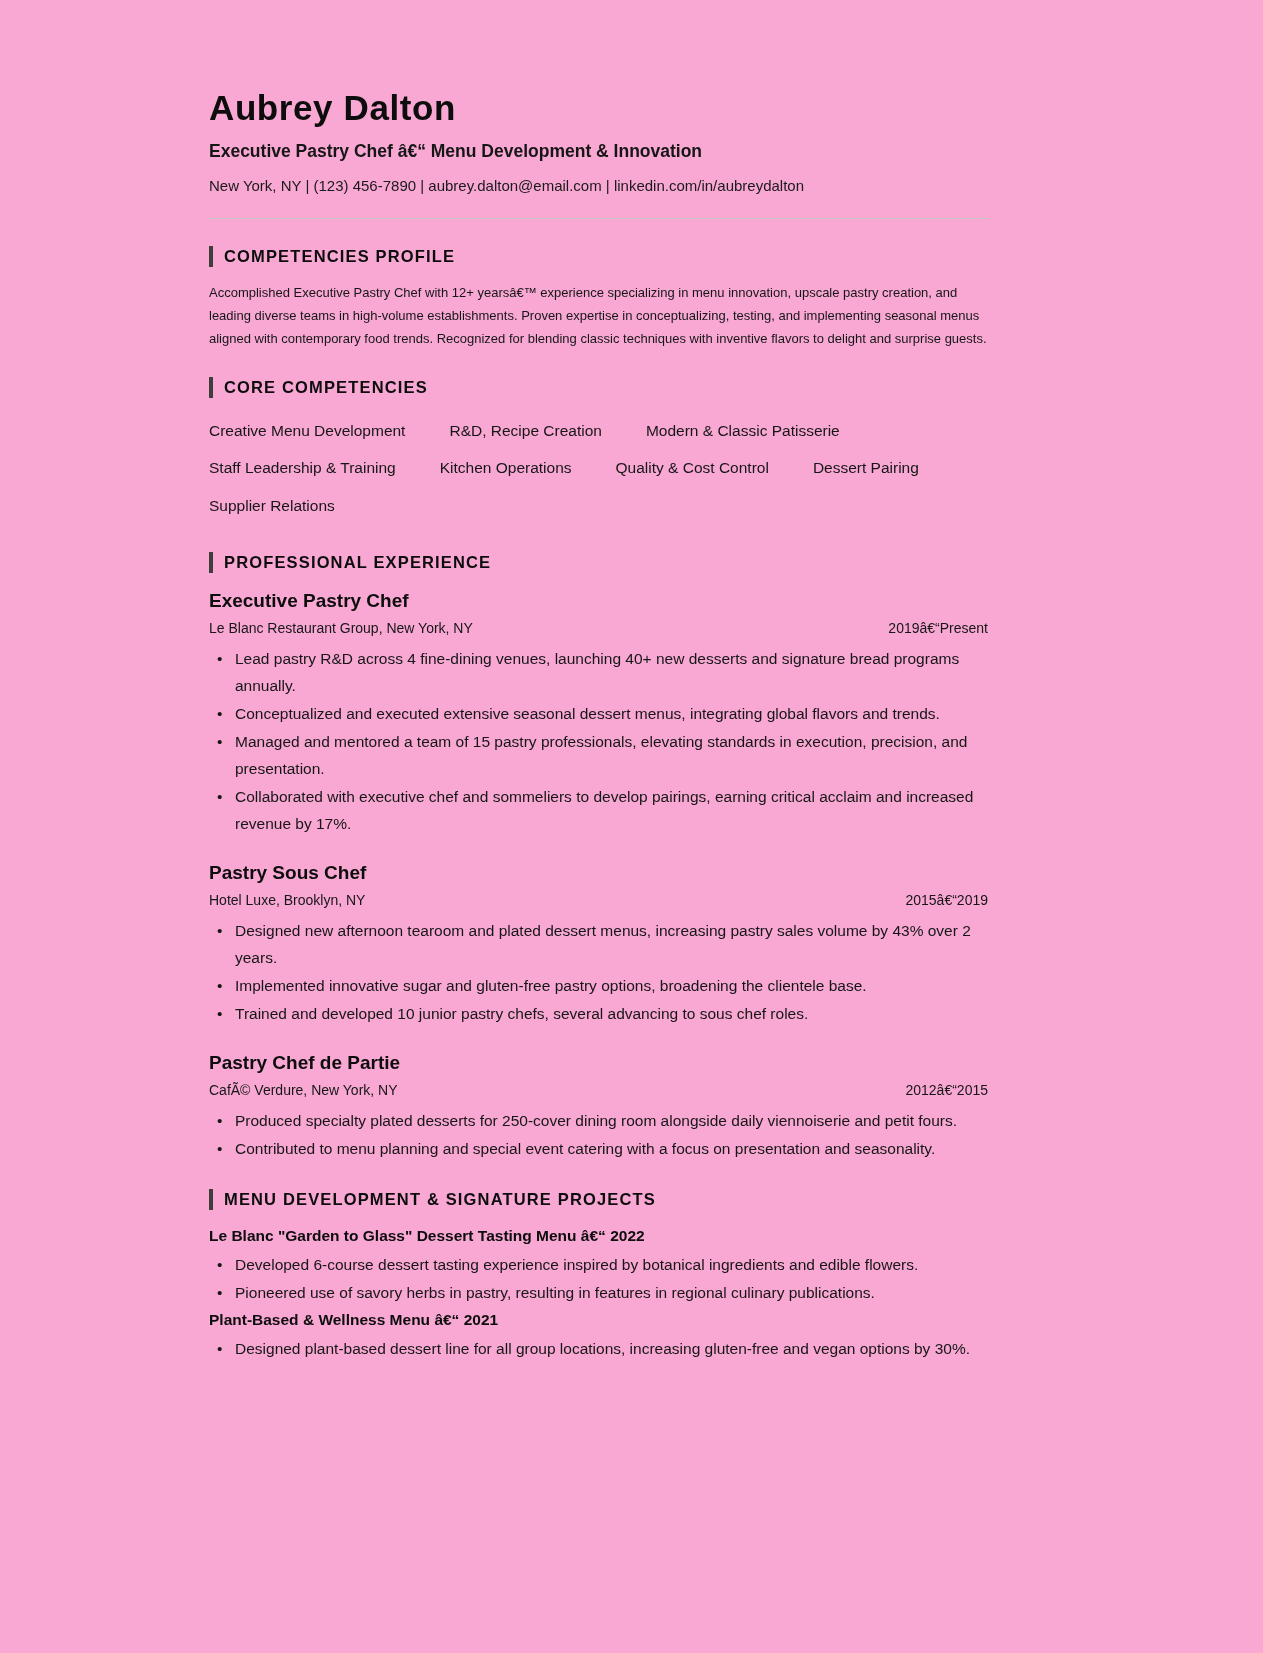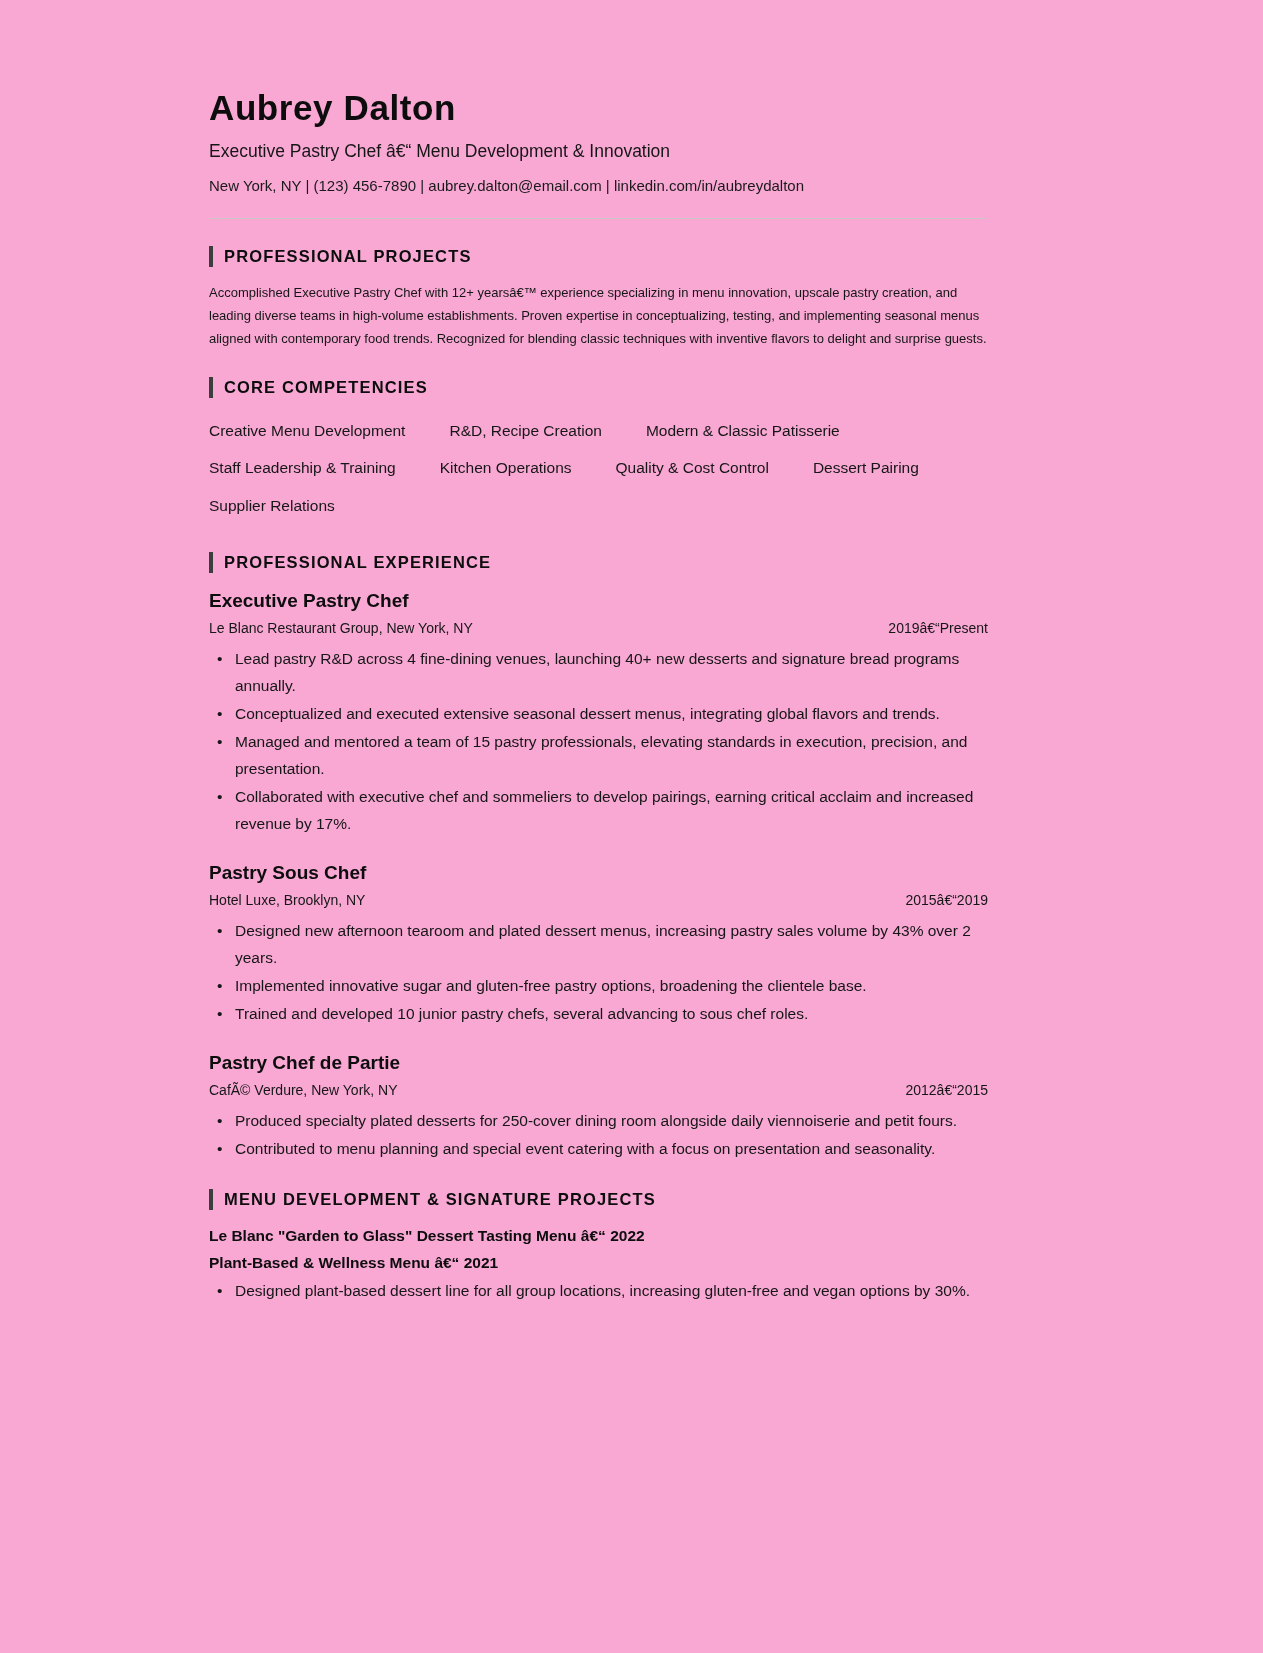--- a/index.html
+++ b/index.html
@@ -26,21 +26,21 @@
   .name {
     font-size: 35px;
     font-weight: 700;
     letter-spacing: 0.6px;
     line-height: 1.15;
     margin: 0 0 12px 0;
     color: #0d0d0d;
   }
   .headline {
     font-size: 17.5px;
-    font-weight: 400;
+    font-weight: 700;
     line-height: 1.35;
     margin: 0 0 11px 0;
     color: #161616;
   }
   .contact {
     font-size: 15px;
     line-height: 1.4;
     color: #1a1a1a;
     margin: 0;
   }
@@ -167,21 +167,21 @@
   <div>
     <h1 class="name">Aubrey Dalton</h1>
     <div class="headline">Executive Pastry Chef â€“ Menu Development &amp; Innovation</div>
     <div class="contact">New York, NY  |  (123) 456-7890  |  aubrey.dalton@email.com  |  linkedin.com/in/aubreydalton</div>
     <hr class="header-rule">
   </div>
 
   <div class="section">
     <div class="section-head">
       <span class="accent-bar"></span>
-      <span class="section-title">PROFESSIONAL PROJECTS</span>
+      <span class="section-title">COMPETENCIES PROFILE</span>
     </div>
     <p class="profile-text">Accomplished Executive Pastry Chef with 12+ yearsâ€™ experience specializing in menu innovation, upscale pastry creation, and leading diverse teams in high-volume establishments. Proven expertise in conceptualizing, testing, and implementing seasonal menus aligned with contemporary food trends. Recognized for blending classic techniques with inventive flavors to delight and surprise guests.</p>
   </div>
 
   <div class="section">
     <div class="section-head">
       <span class="accent-bar"></span>
       <span class="section-title">CORE COMPETENCIES</span>
     </div>
     <ul class="competencies">
@@ -243,20 +243,24 @@
   </div>
 
   <div class="section">
     <div class="section-head">
       <span class="accent-bar"></span>
       <span class="section-title">MENU DEVELOPMENT &amp; SIGNATURE PROJECTS</span>
     </div>
 
     <div class="project">
       <div class="project-title">Le Blanc "Garden to Glass" Dessert Tasting Menu â€“ 2022</div>
+      <ul class="bullets">
+        <li>Developed 6-course dessert tasting experience inspired by botanical ingredients and edible flowers.</li>
+        <li>Pioneered use of savory herbs in pastry, resulting in features in regional culinary publications.</li>
+      </ul>
     </div>
 
     <div class="project">
       <div class="project-title">Plant-Based &amp; Wellness Menu â€“ 2021</div>
       <ul class="bullets">
         <li>Designed plant-based dessert line for all group locations, increasing gluten-free and vegan options by 30%.</li>
       </ul>
     </div>
   </div>
 

